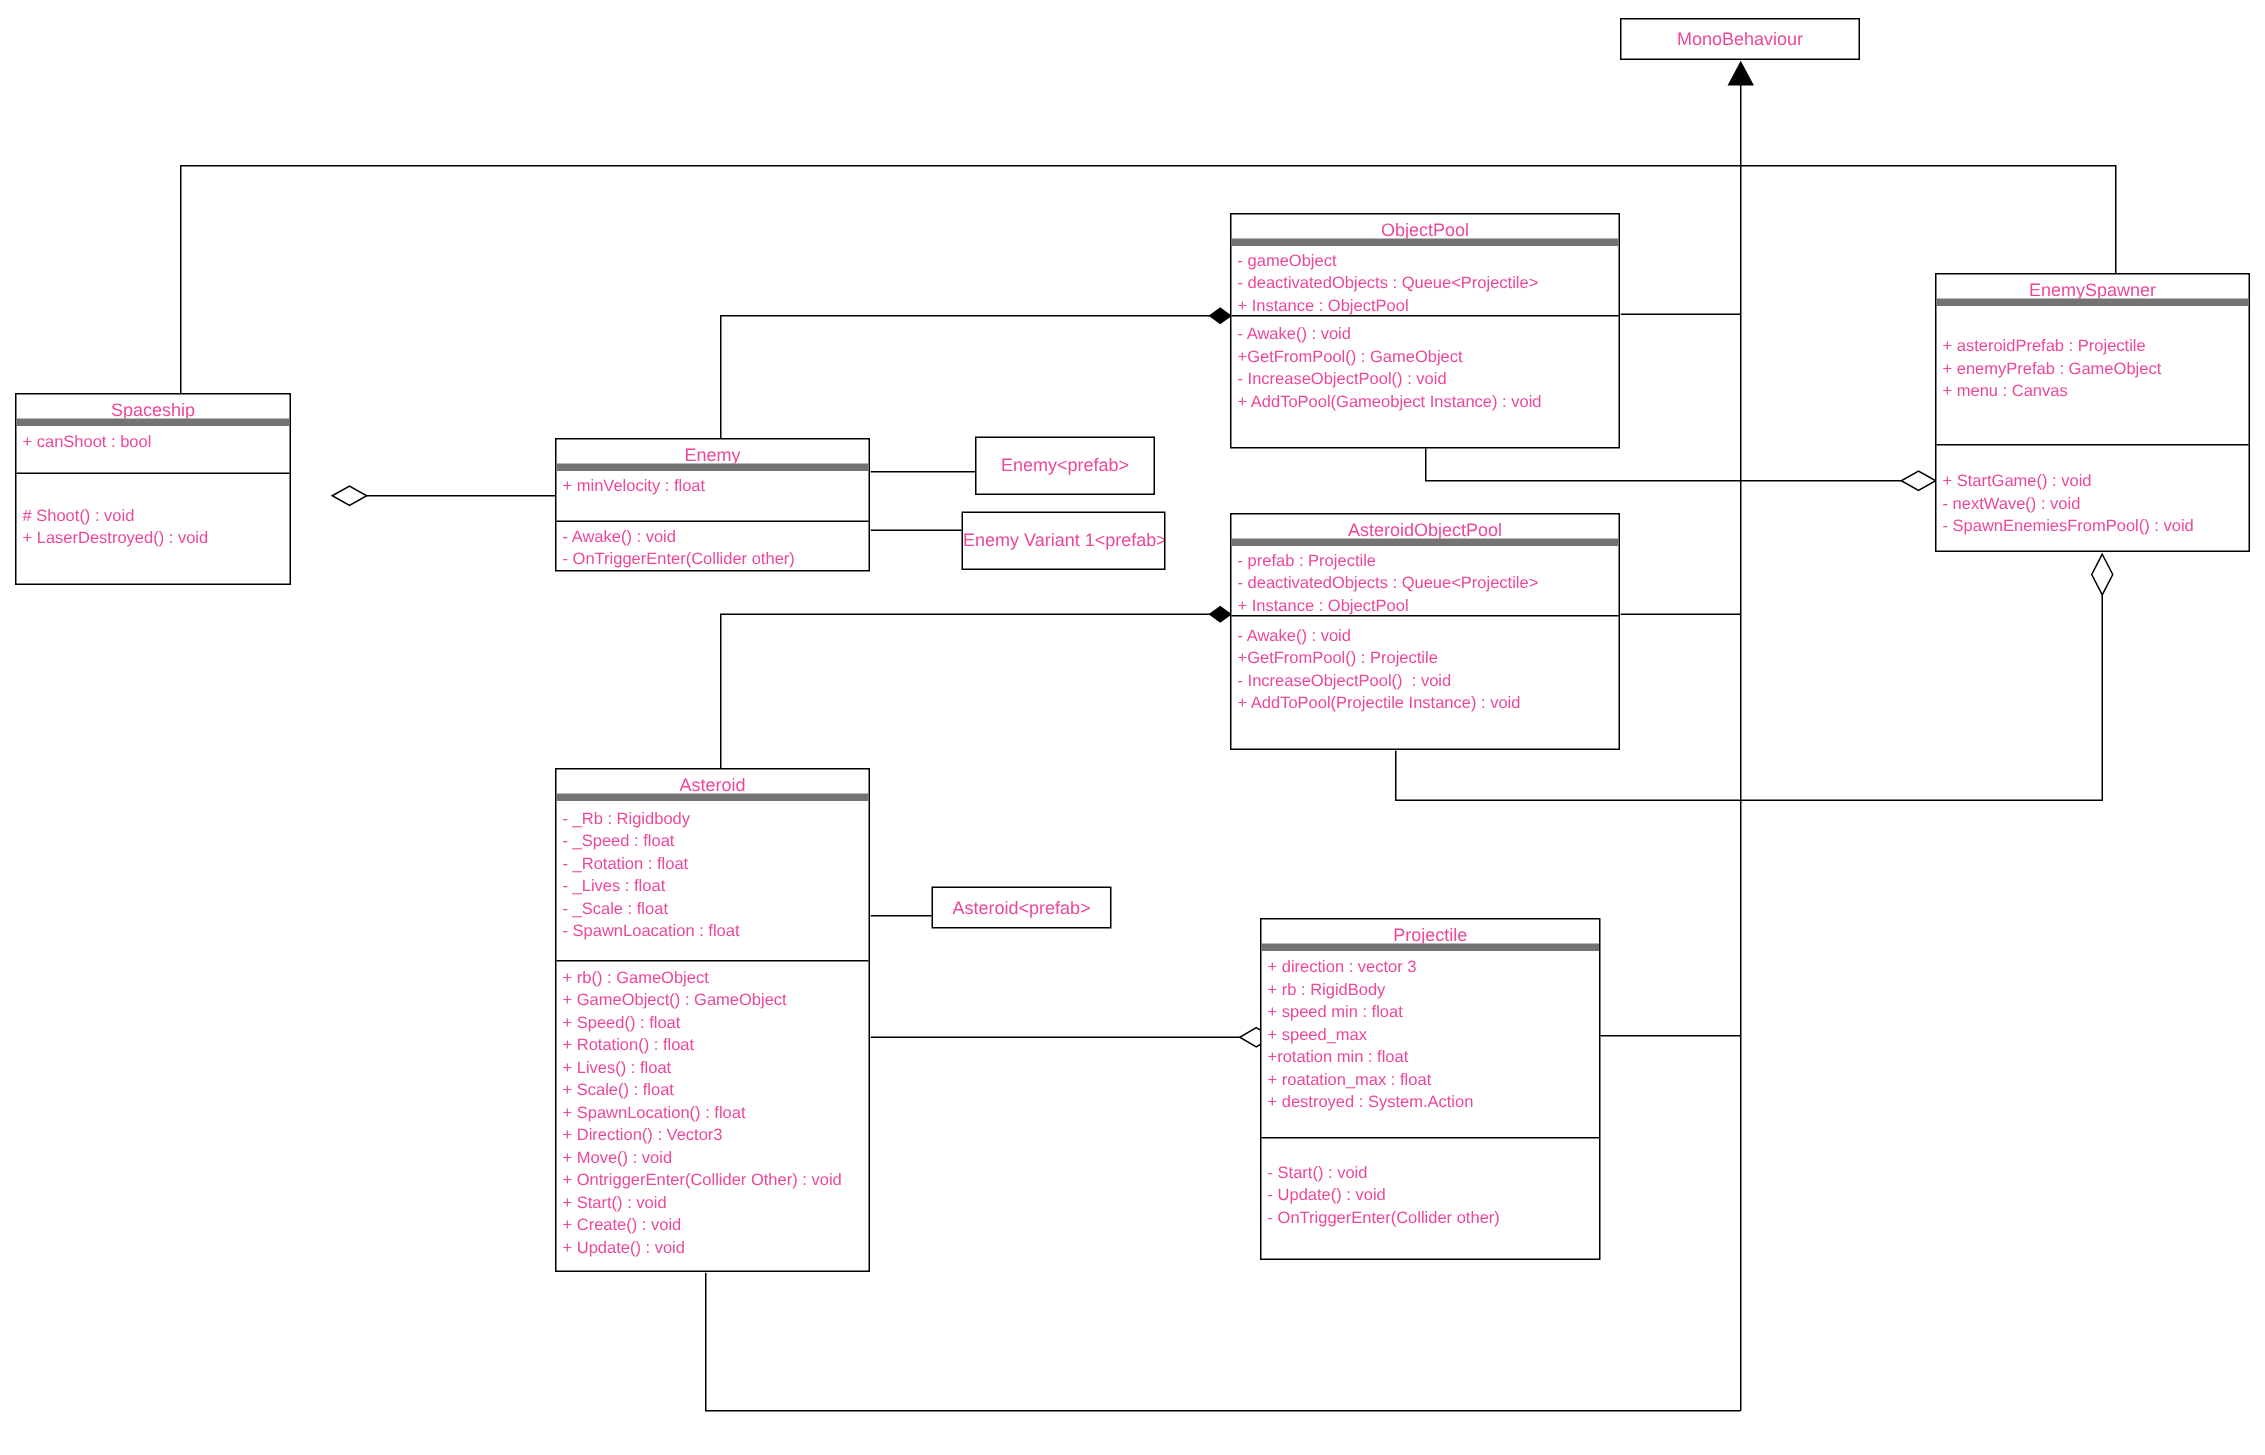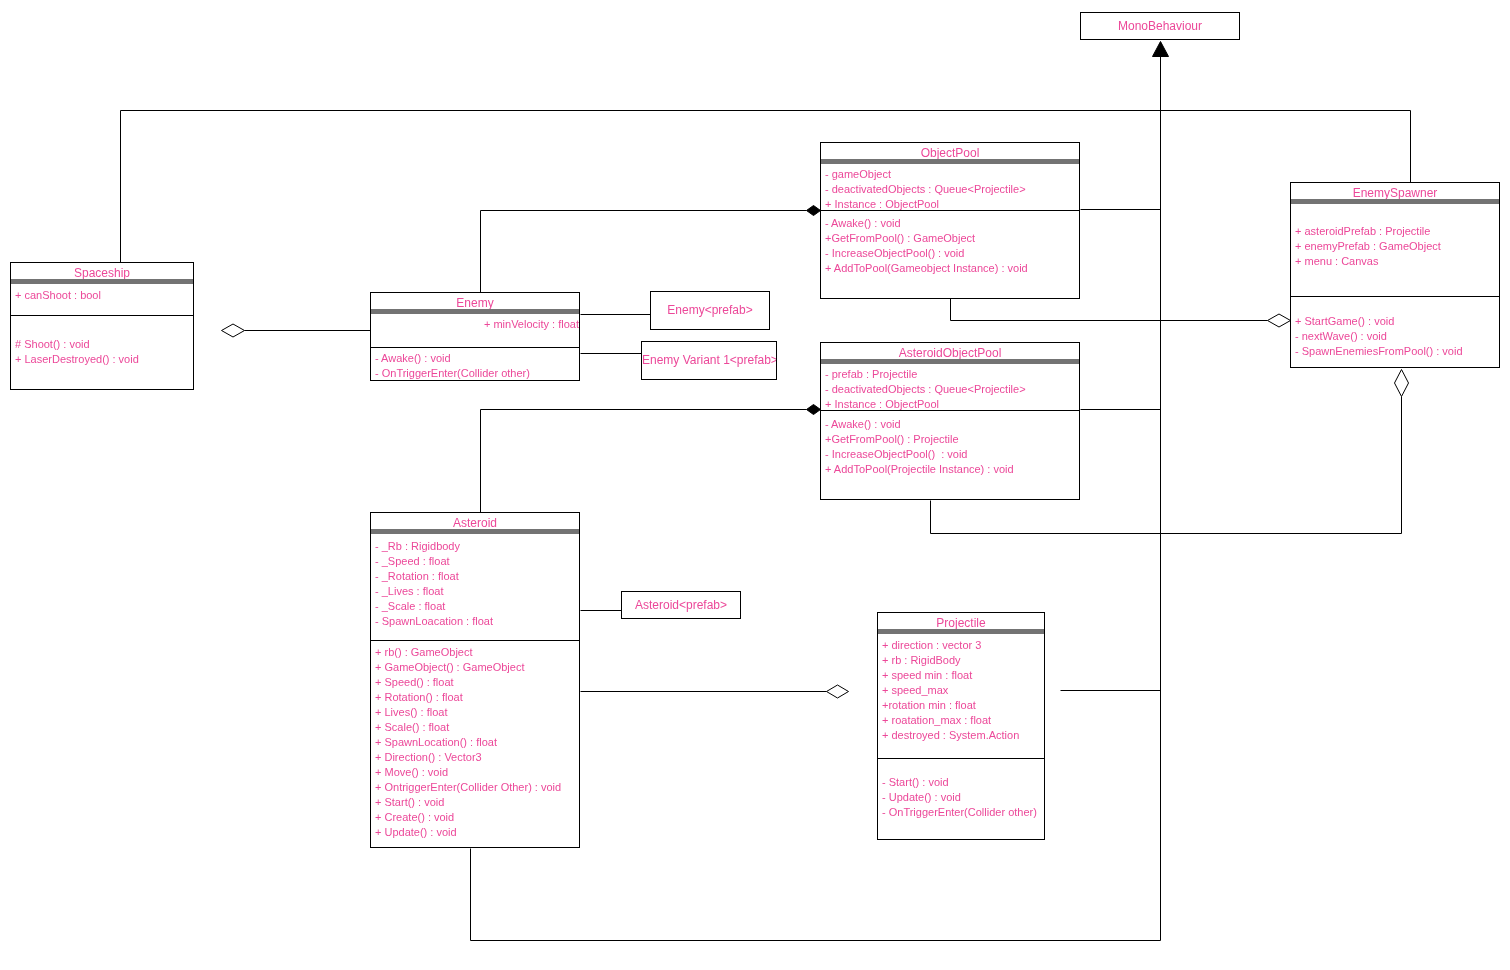--- a/index.html
+++ b/index.html
@@ -107,21 +107,21 @@
         <div class="member-row">+ canShoot : bool</div>
       </div>
     <div class="uml-section" style="height:73px;padding-top:21px;">
         <div class="member-row"># Shoot() : void</div>
         <div class="member-row">+ LaserDestroyed() : void</div>
       </div>
   </div>
 
   <div class="uml-class" style="left:370px;top:292px;width:210px;">
     <div class="uml-title">Enemy</div>
-    <div class="uml-section attrs" style="height:34px;text-align:right;">
+    <div class="uml-section attrs" style="height:34px;">
         <div class="member-row">+ minVelocity : float</div>
       </div>
     <div class="uml-section" style="height:32px;">
         <div class="member-row">- Awake() : void</div>
         <div class="member-row">- OnTriggerEnter(Collider other)</div>
       </div>
   </div>
 
   <div class="uml-class" style="left:650px;top:291px;width:120px;height:39px;">
     <div class="uml-title uml-single" style="line-height:37px;">Enemy&lt;prefab&gt;</div>
@@ -170,21 +170,21 @@
         <div class="member-row">+ Start() : void</div>
         <div class="member-row">+ Create() : void</div>
         <div class="member-row">+ Update() : void</div>
       </div>
   </div>
 
   <div class="uml-class" style="left:621px;top:591px;width:120px;height:28px;">
     <div class="uml-title uml-single" style="line-height:26px;">Asteroid&lt;prefab&gt;</div>
   </div>
 
-  <div class="uml-class" style="left:877px;top:612px;width:168px;">
+  <div class="uml-class" style="left:840px;top:612px;width:227px;">
     <div class="uml-title">Projectile</div>
     <div class="uml-section attrs" style="height:125px;padding-top:4px;">
         <div class="member-row">+ direction : vector 3</div>
         <div class="member-row">+ rb : RigidBody</div>
         <div class="member-row">+ speed min : float</div>
         <div class="member-row">+ speed_max</div>
         <div class="member-row">+rotation min : float</div>
         <div class="member-row">+ roatation_max : float</div>
         <div class="member-row">+ destroyed : System.Action</div>
       </div>

